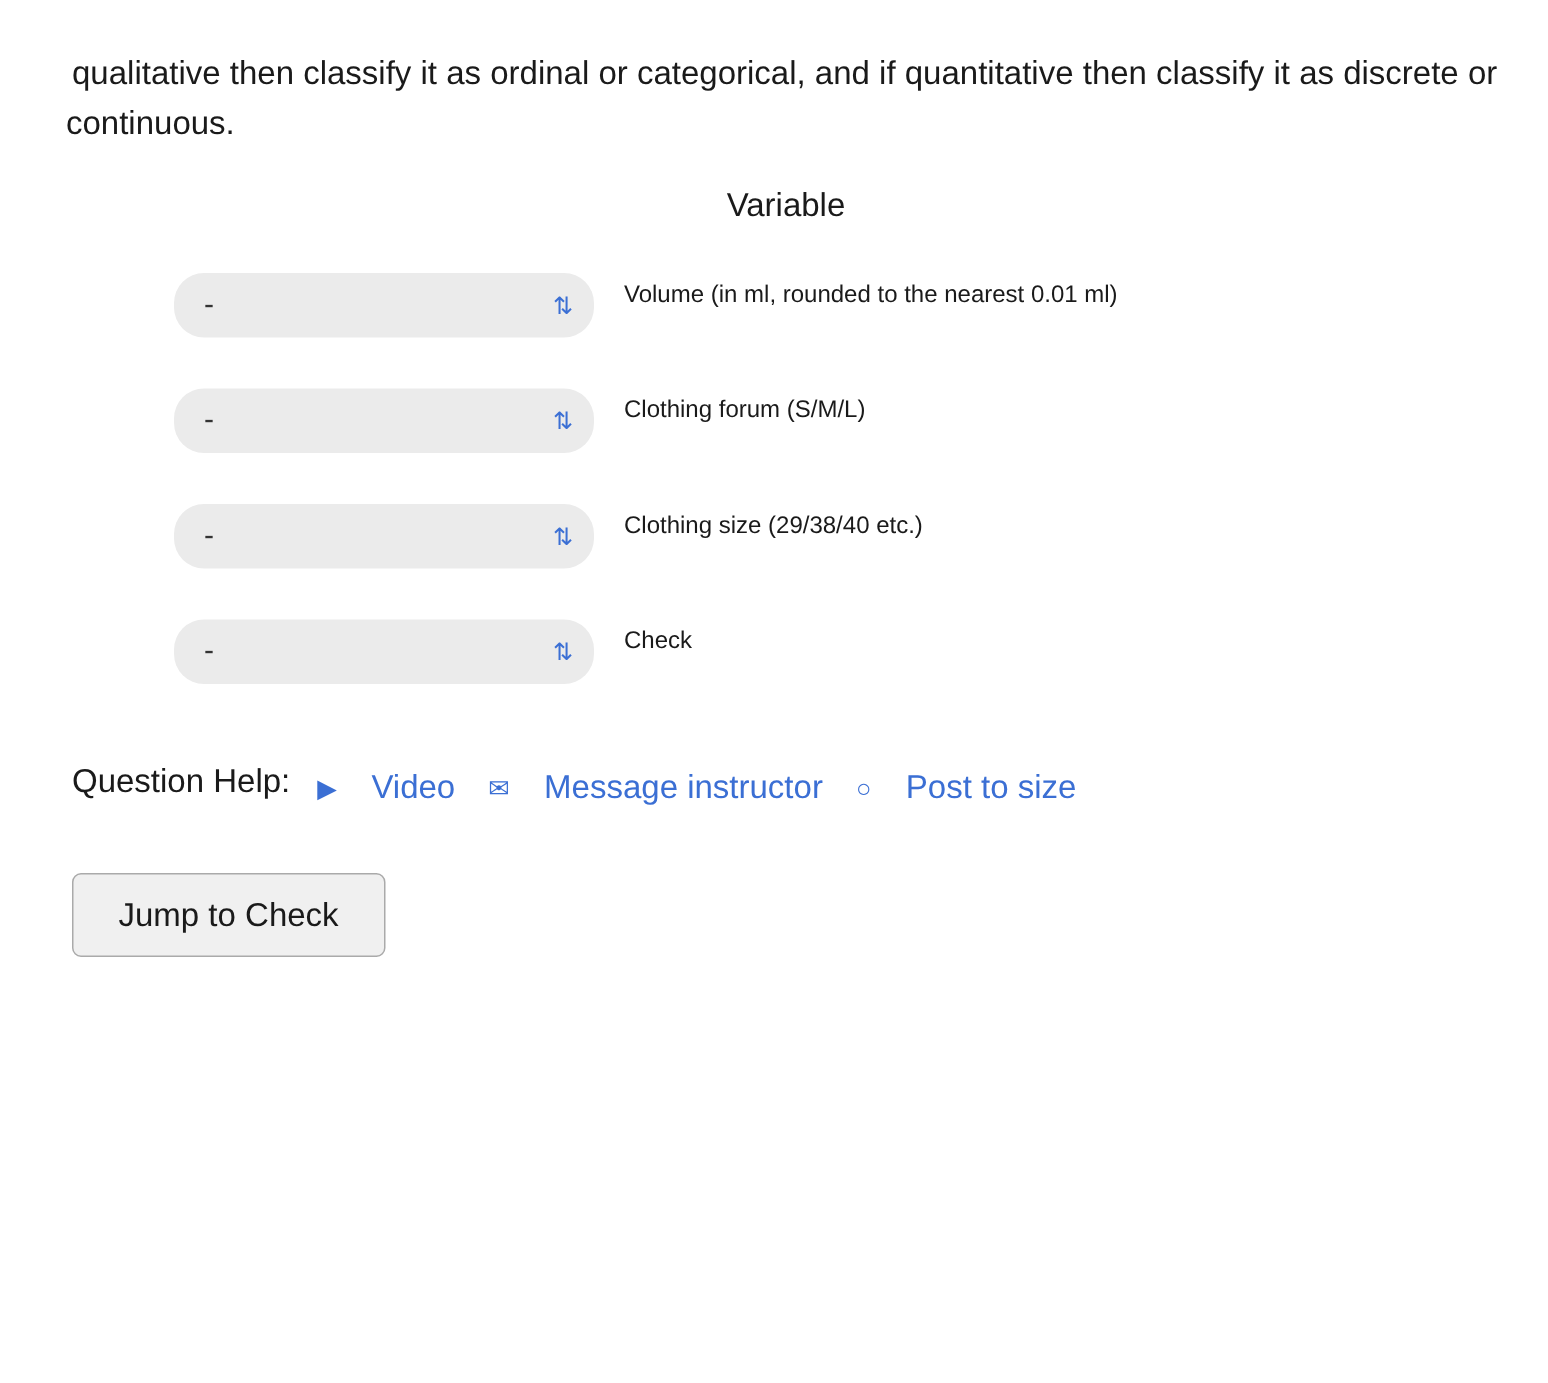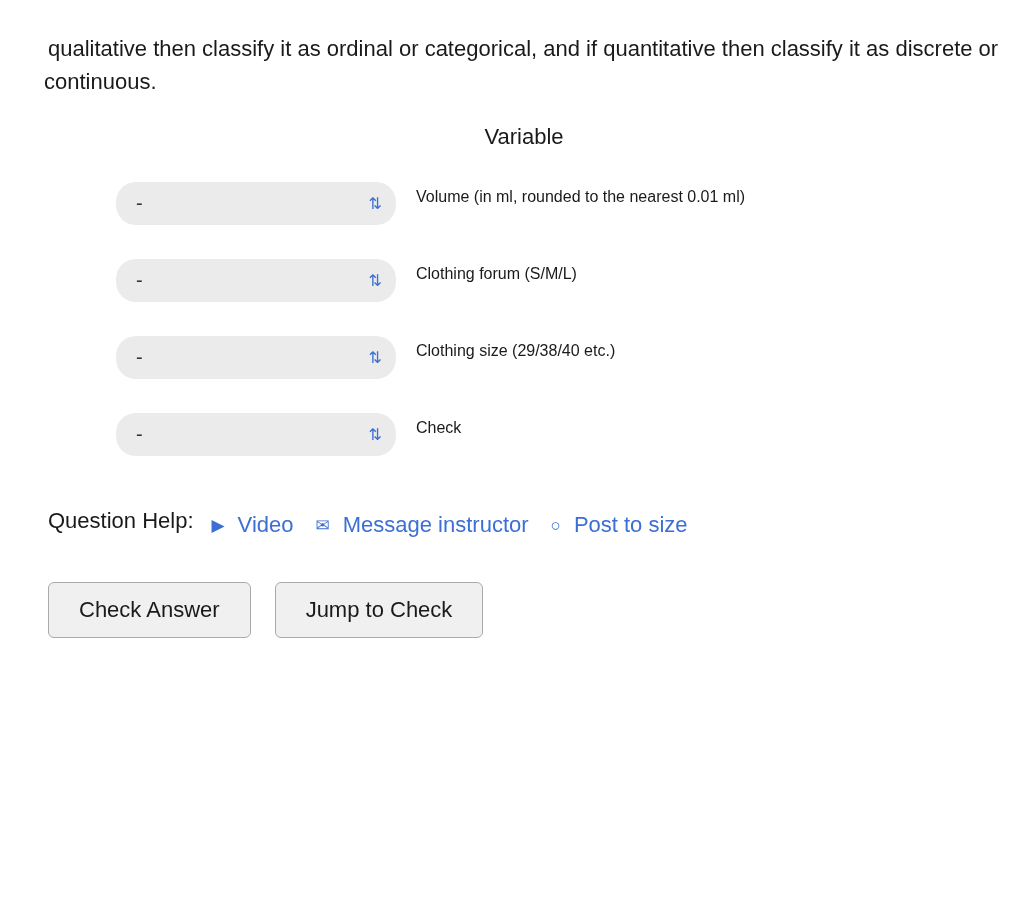--- a/index.html
+++ b/index.html
@@ -92,21 +92,21 @@
       font-weight: 500;
       color: #1a1a1a;
       margin-right: 4px;
     }
 
     .help-link {
       color: #3b6fd4;
       text-decoration: none;
       display: inline-flex;
       align-items: center;
-      gap: 5px;
+      gap: 15px;
       cursor: pointer;
     }
 
     .help-icon {
       font-size: 18px;
       display: inline-block;
     }
 
     .buttons-row {
       margin-top: 32px;
@@ -201,15 +201,14 @@
     <span class="help-icon mail-icon"></span>
     <span>Message instructor</span>
   </a>
   <a class="help-link">
     <span class="help-icon forum-icon"></span>
     <span>Post to size</span>
   </a>
 </div>
 
 <div class="buttons-row">
-  <button class="btn">Check Answer</button>
   <button class="btn">Jump to Check</button>
 </div>
 
 </body></html>

